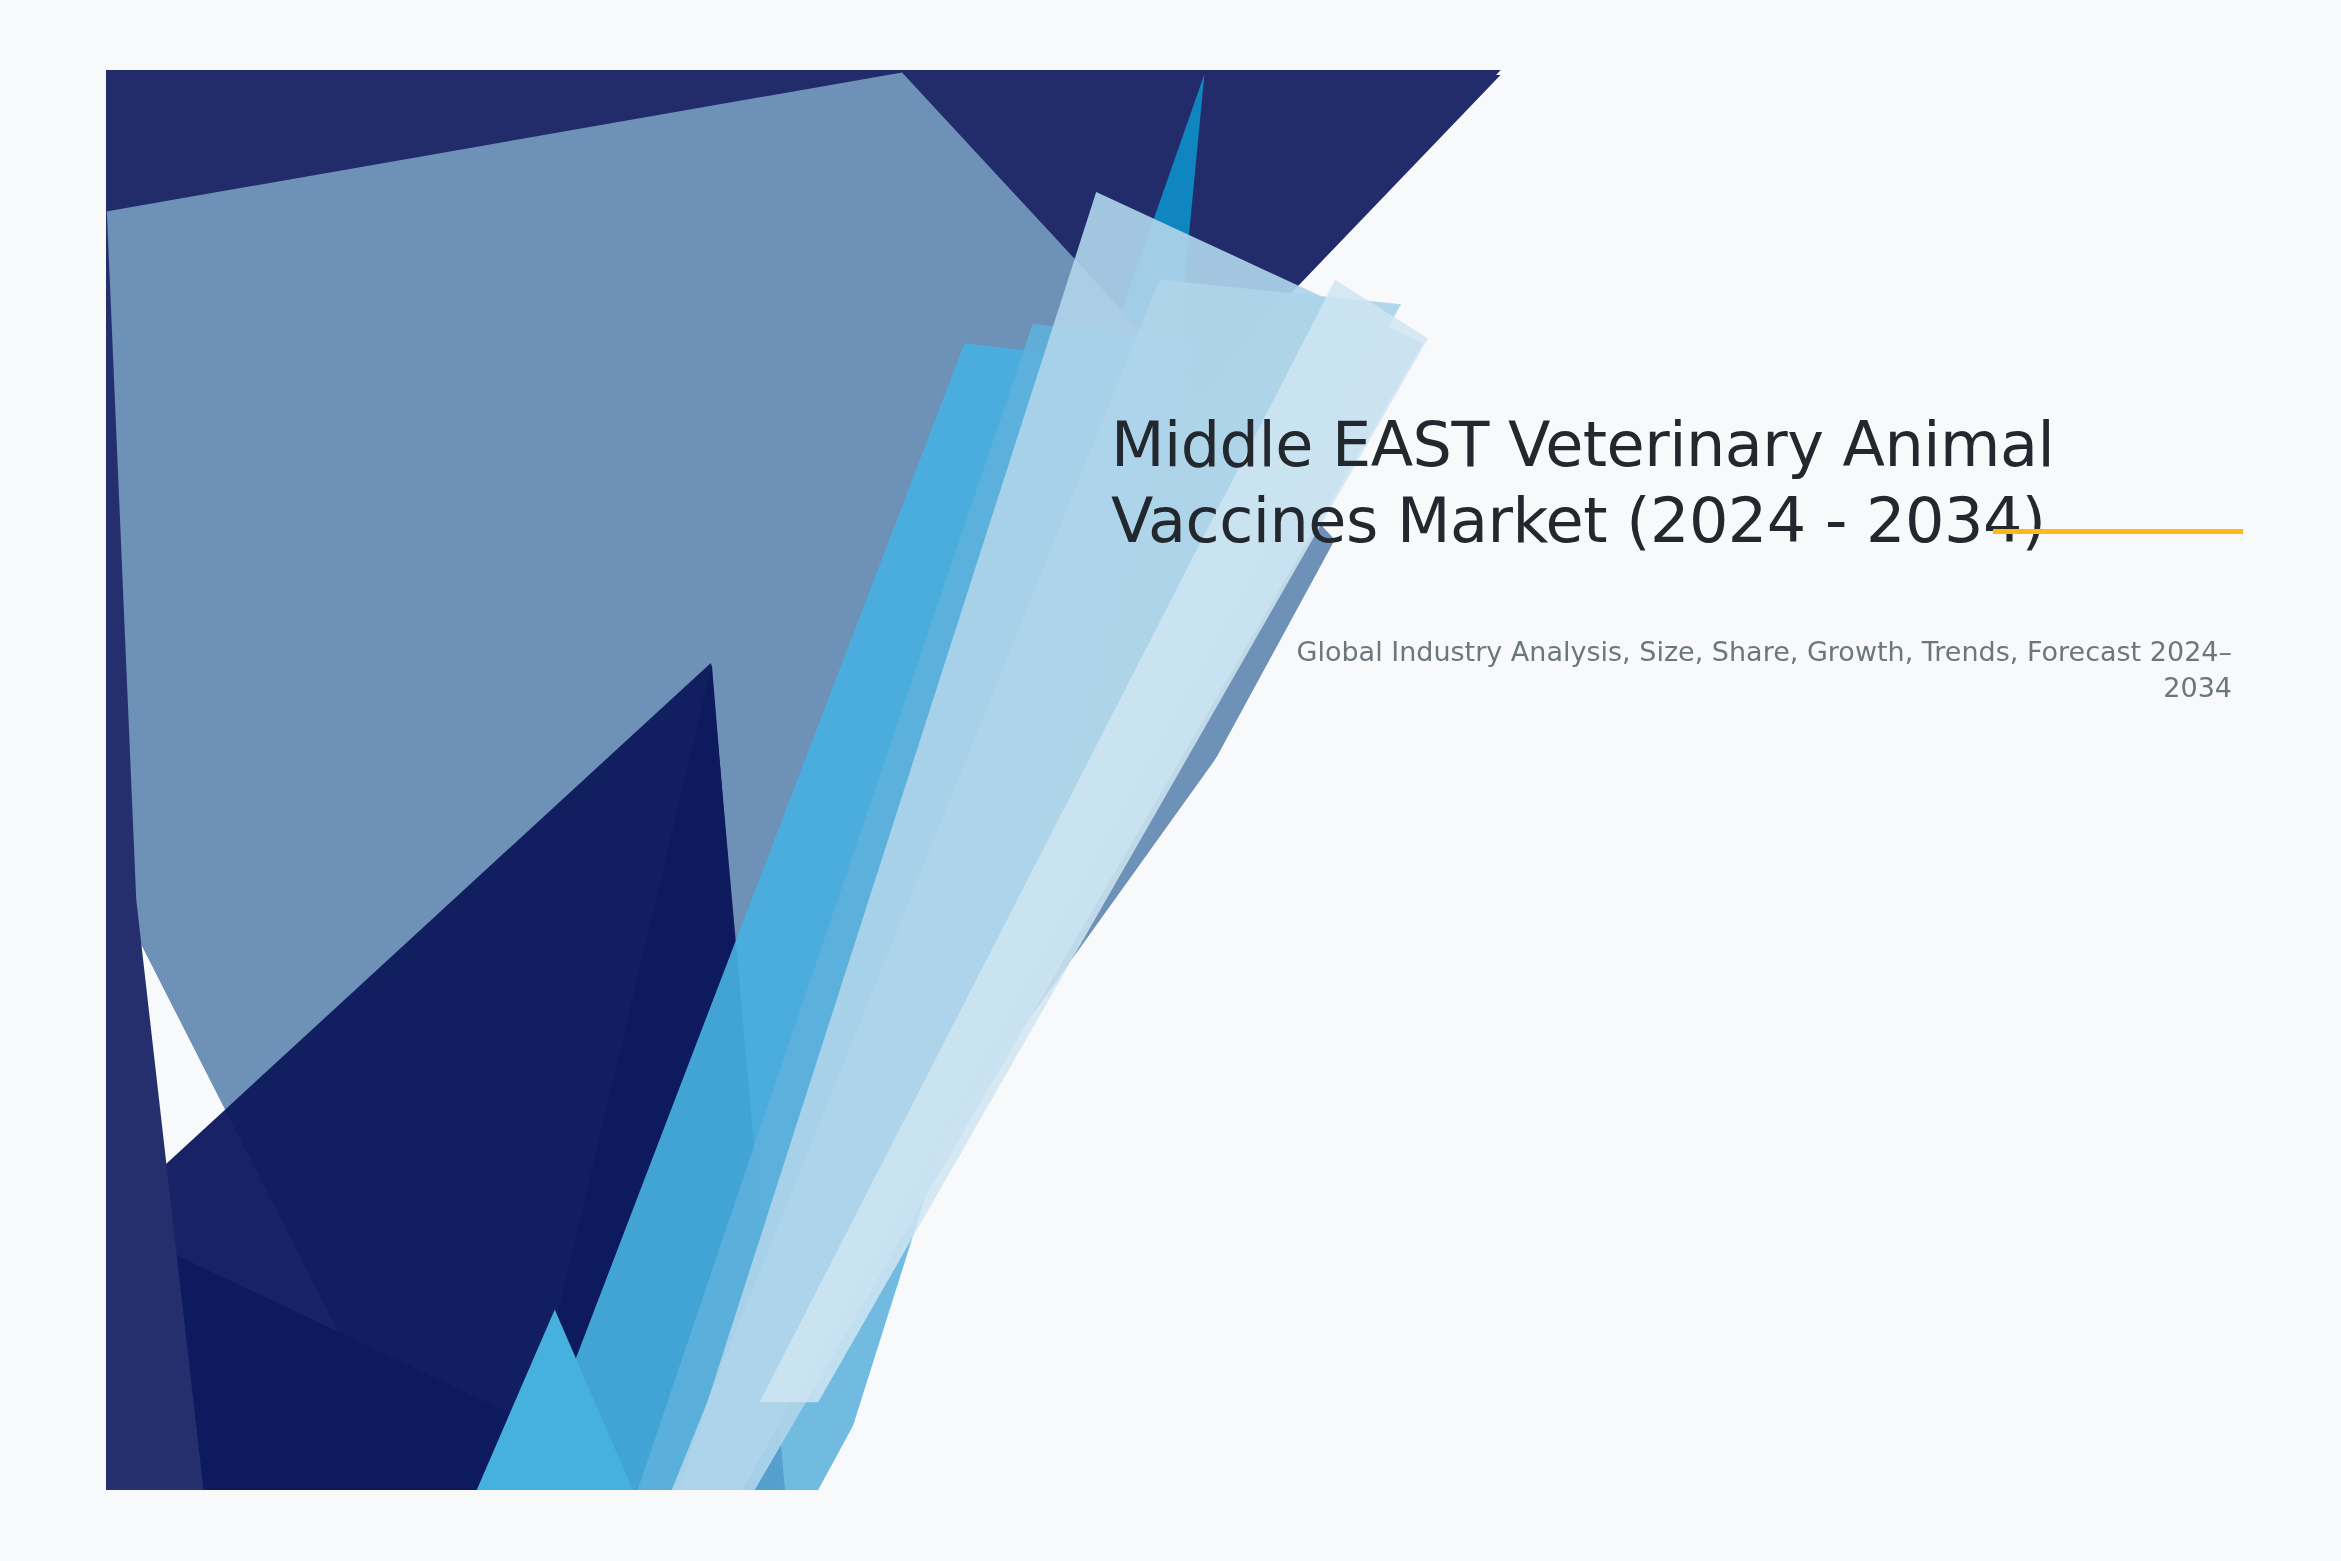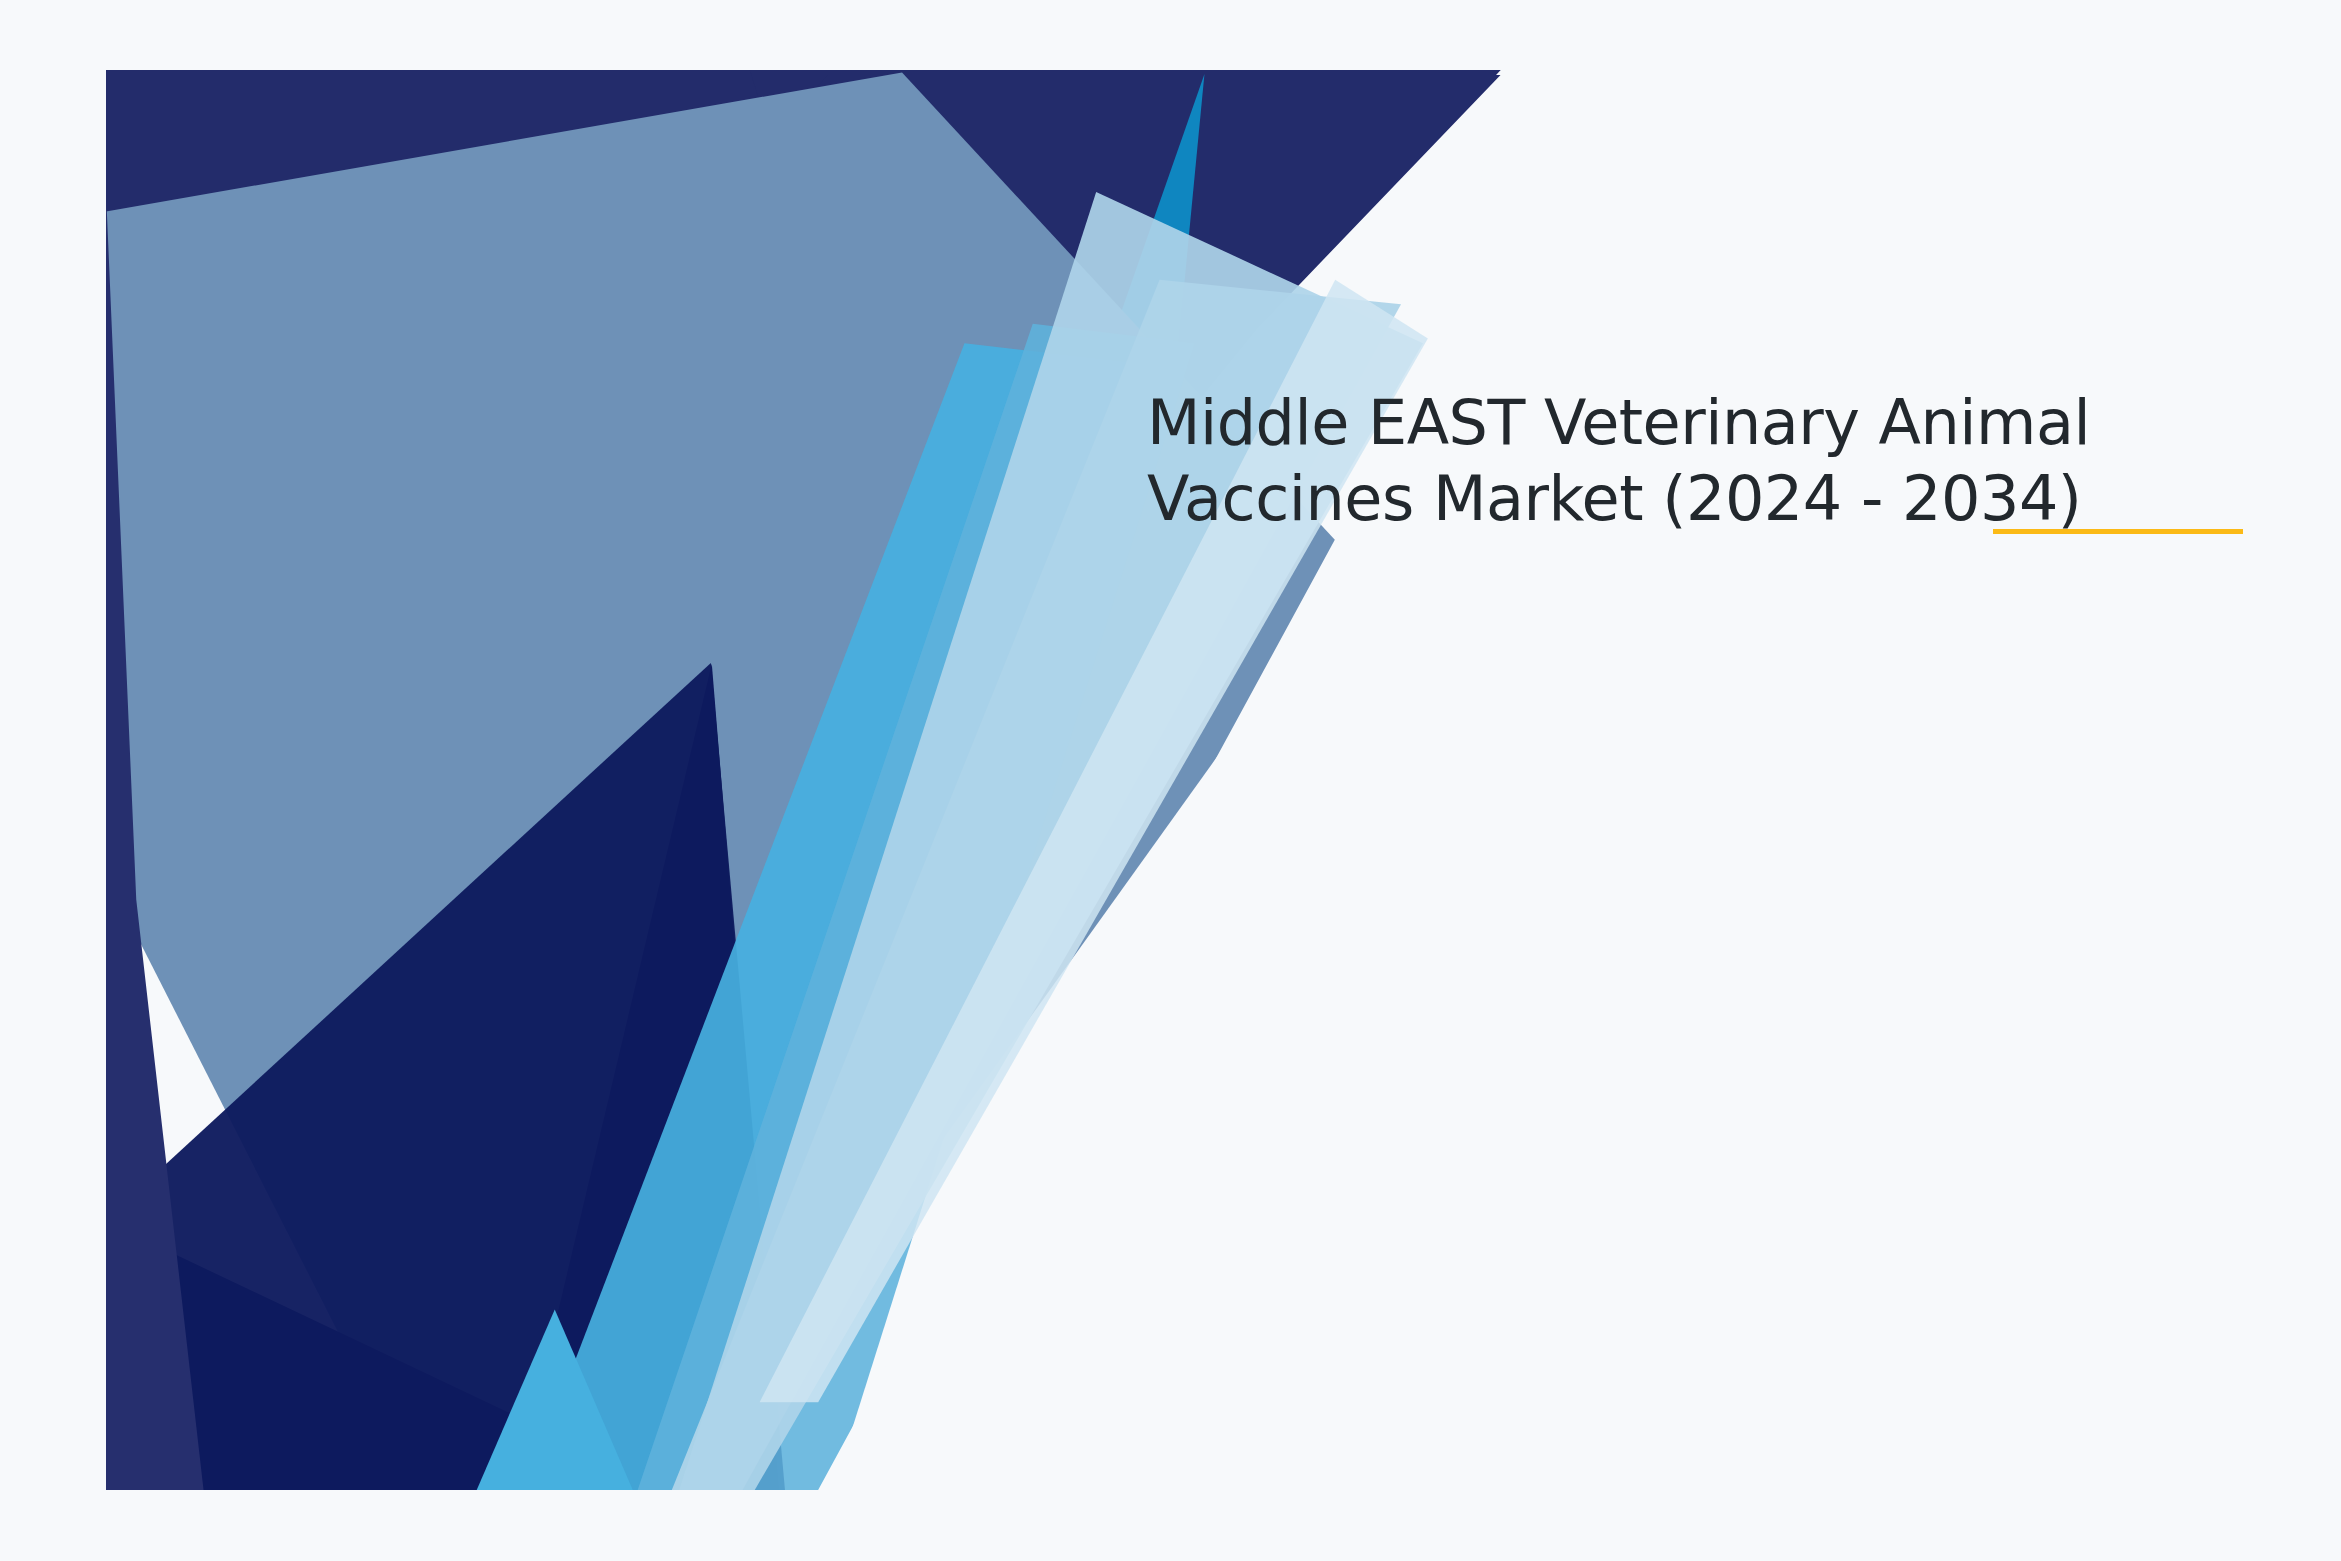--- a/index.html
+++ b/index.html
@@ -32,23 +32,22 @@
   .artwork svg {
     display: block;
     width: 1396px;
     height: 1420px;
   }
 
   
   .title-block {
     position: absolute;
     left: 1111px;
-    top: 385px;
+    top: 407px;
     width: 1122px;
-    margin-left: 36px;
   }
   .cover-title {
     margin: 0;
     font-family: "DejaVu Sans", sans-serif;
     font-size: 62px;
     font-weight: 400;
     line-height: 1.22;
     letter-spacing: -0.5px;
     color: #22282D;
     text-align: left;
@@ -127,15 +126,18 @@
 
     </svg>
   </div>
 
   <div class="title-block">
     <h1 class="cover-title">Middle EAST Veterinary Animal Vaccines Market (2024 - 2034)</h1>
   </div>
 
   <div class="accent-rule"></div>
 
+  <div class="subtitle-block">
+    <p class="cover-subtitle">Global Industry Analysis, Size, Share, Growth, Trends, Forecast 2024–2034</p>
+  </div>
 
 </div>
 
 
 </body></html>

